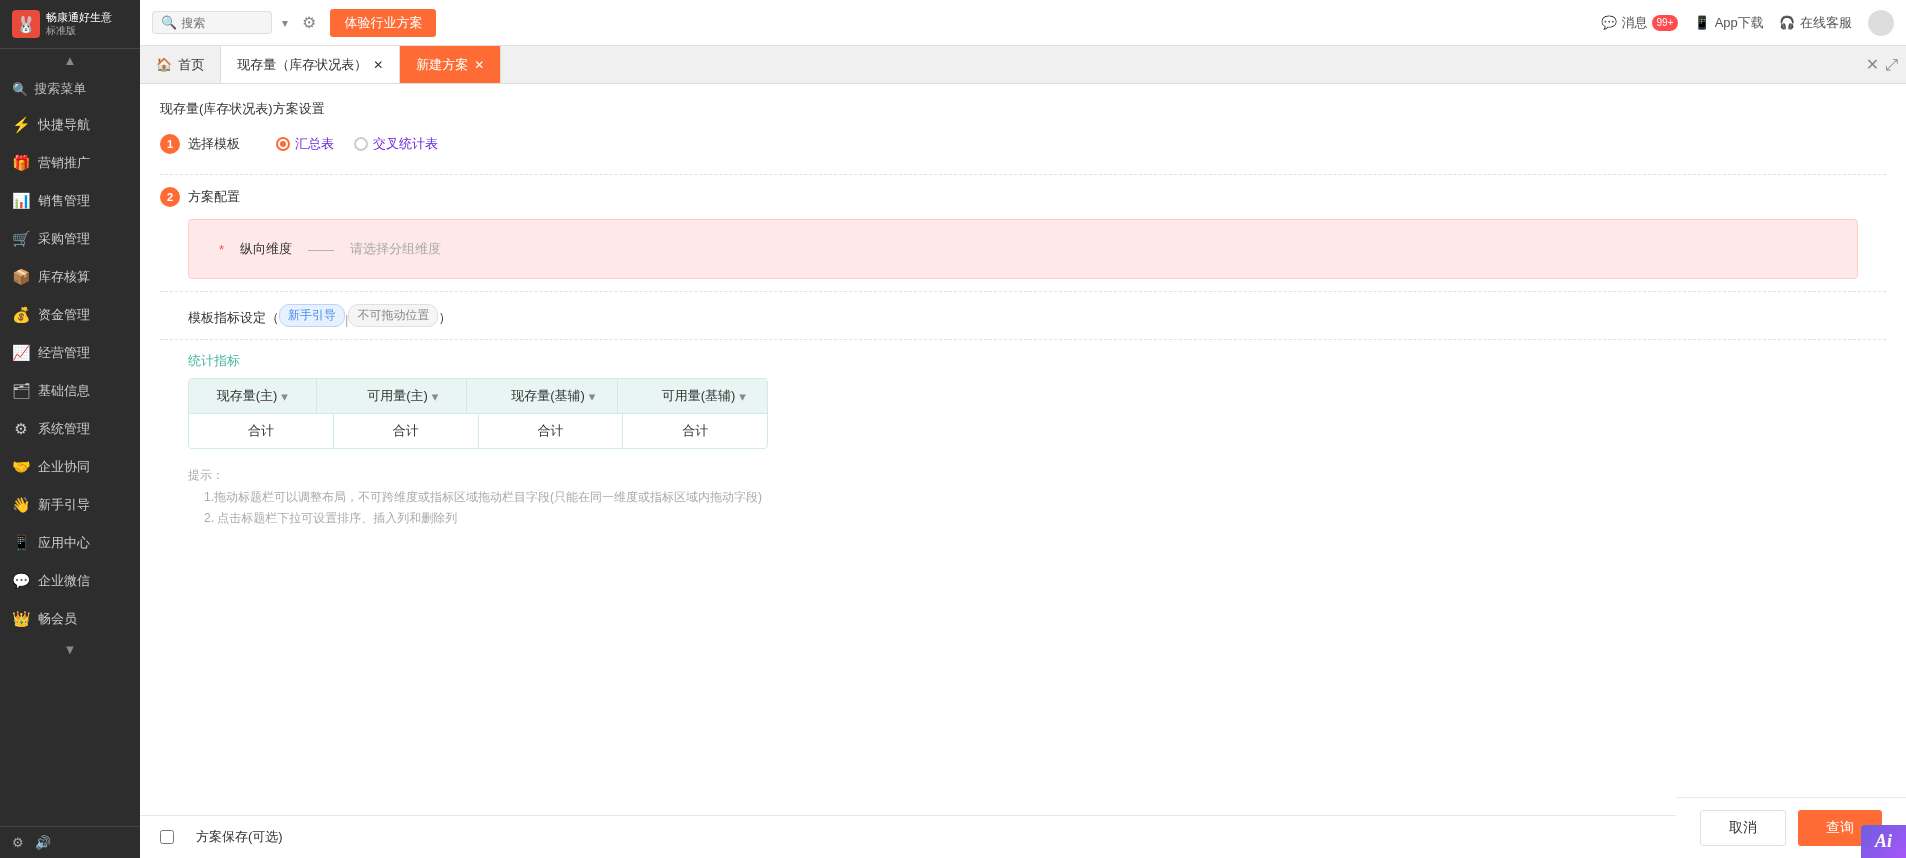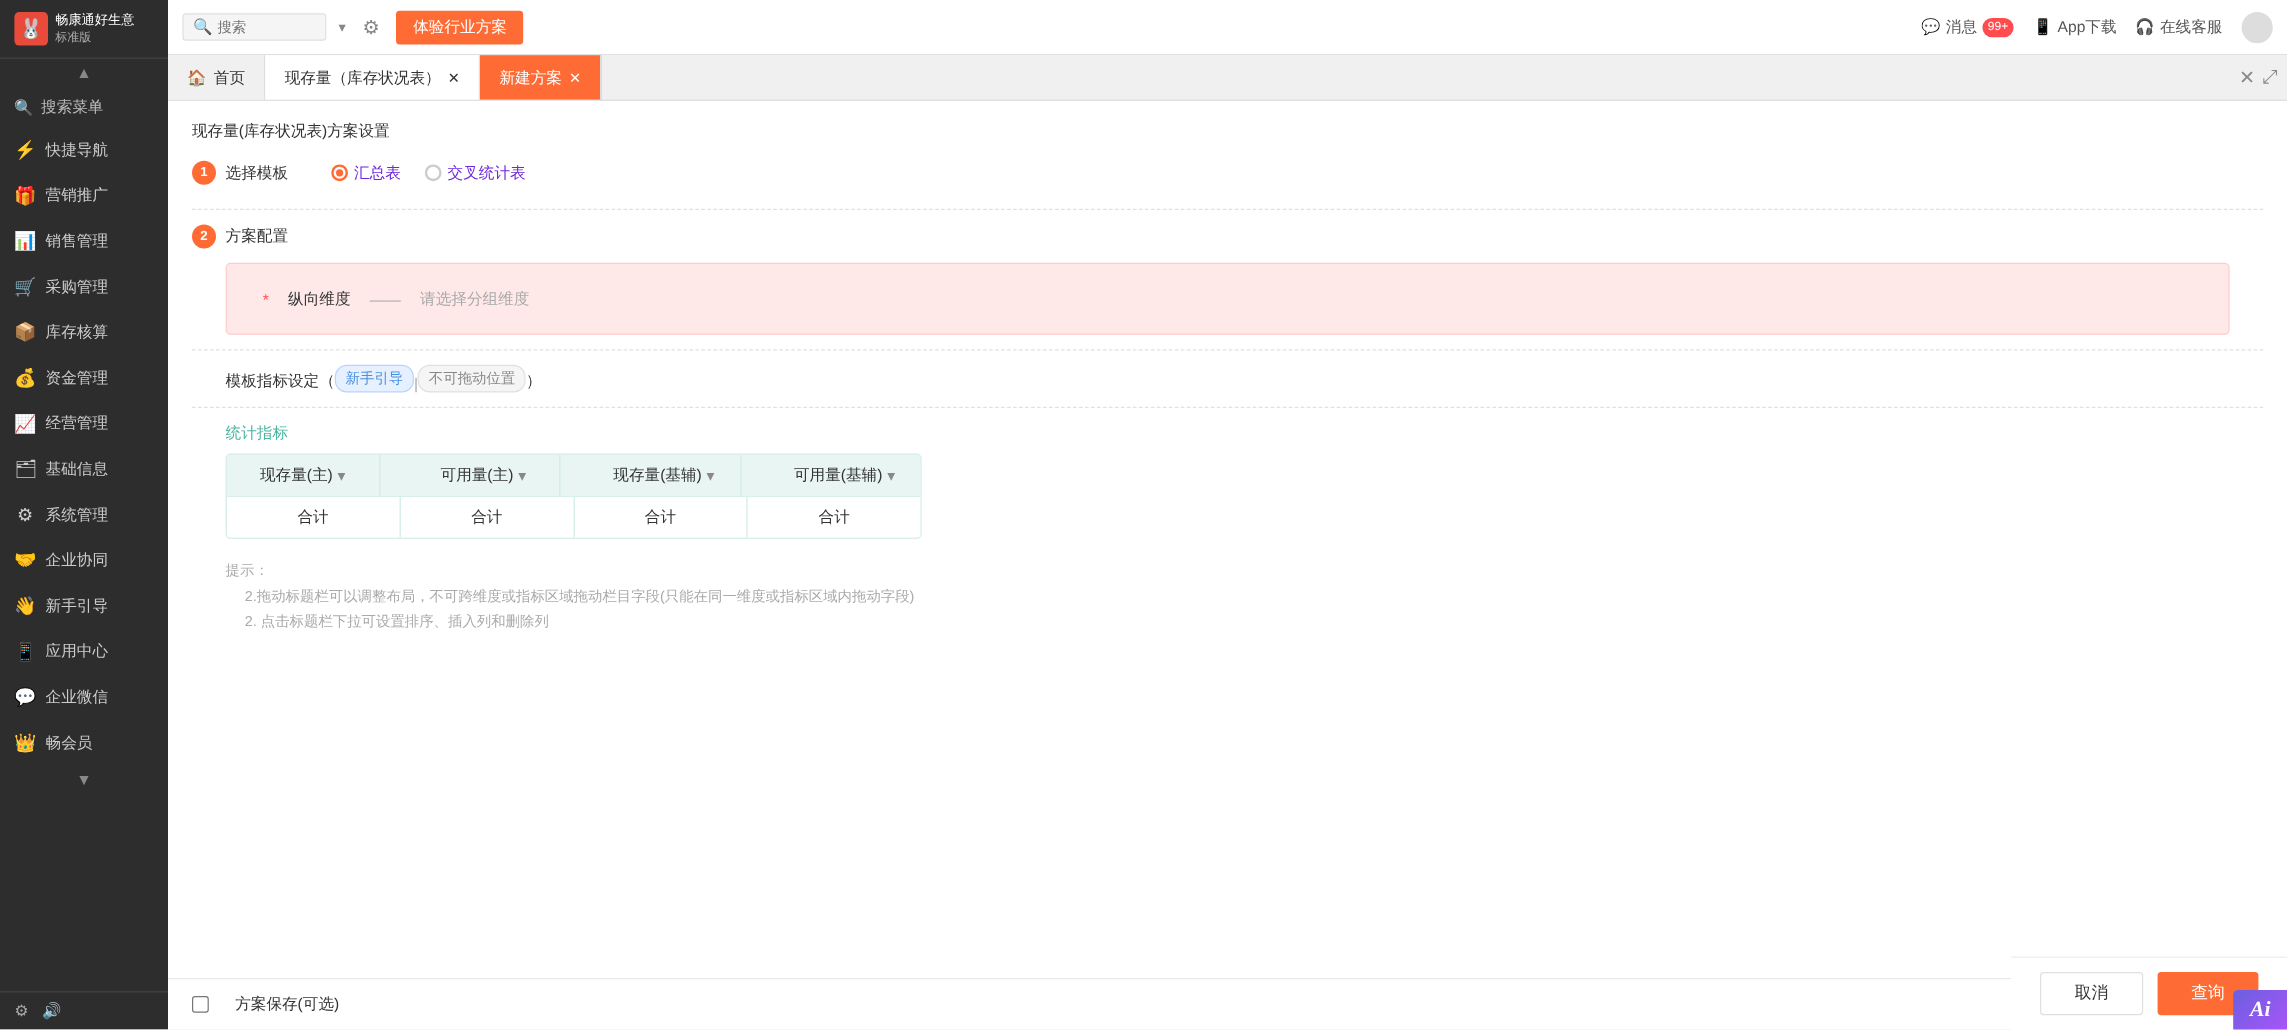--- a/index.html
+++ b/index.html
@@ -654,21 +654,21 @@
               <div class="stats-cell">合计</div>
               <div class="stats-cell">合计</div>
               <div class="stats-cell">合计</div>
               <div class="stats-cell">合计</div>
             </div>
           </div>
         </div>
 
         <div class="tips-section">
           <span class="tips-title">提示：</span>
-          <div class="tip-item">2.拖动标题栏可以调整布局，不可跨维度或指标区域拖动栏目字段(只能在同一维度或指标区域内拖动字段)</div>
+          <div class="tip-item">1.拖动标题栏可以调整布局，不可跨维度或指标区域拖动栏目字段(只能在同一维度或指标区域内拖动字段)</div>
           <div class="tip-item">2. 点击标题栏下拉可设置排序、插入列和删除列</div>
         </div>
       </div>
 
     </div>
 
     <div class="bottom-section">
       <label class="save-checkbox">
         <input type="checkbox" style="">
         <span>方案保存(可选)</span>

